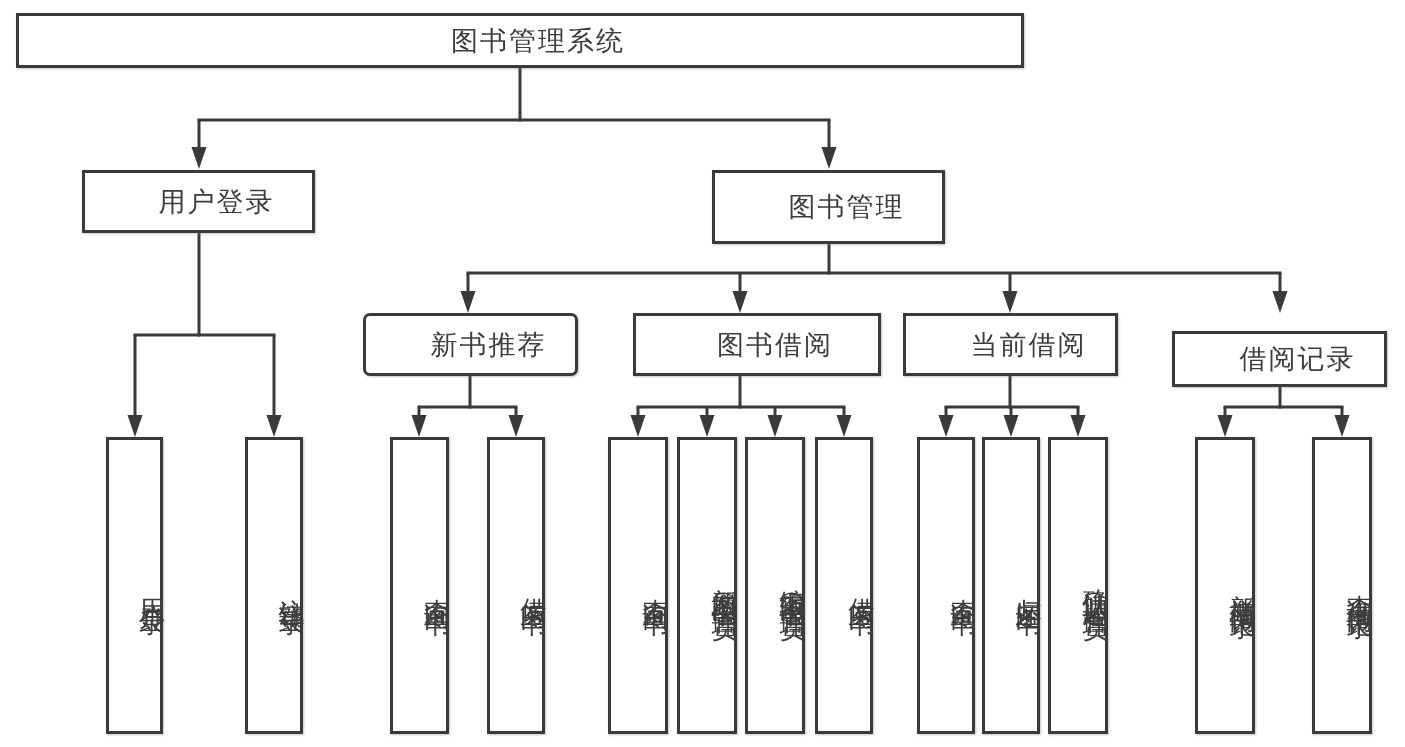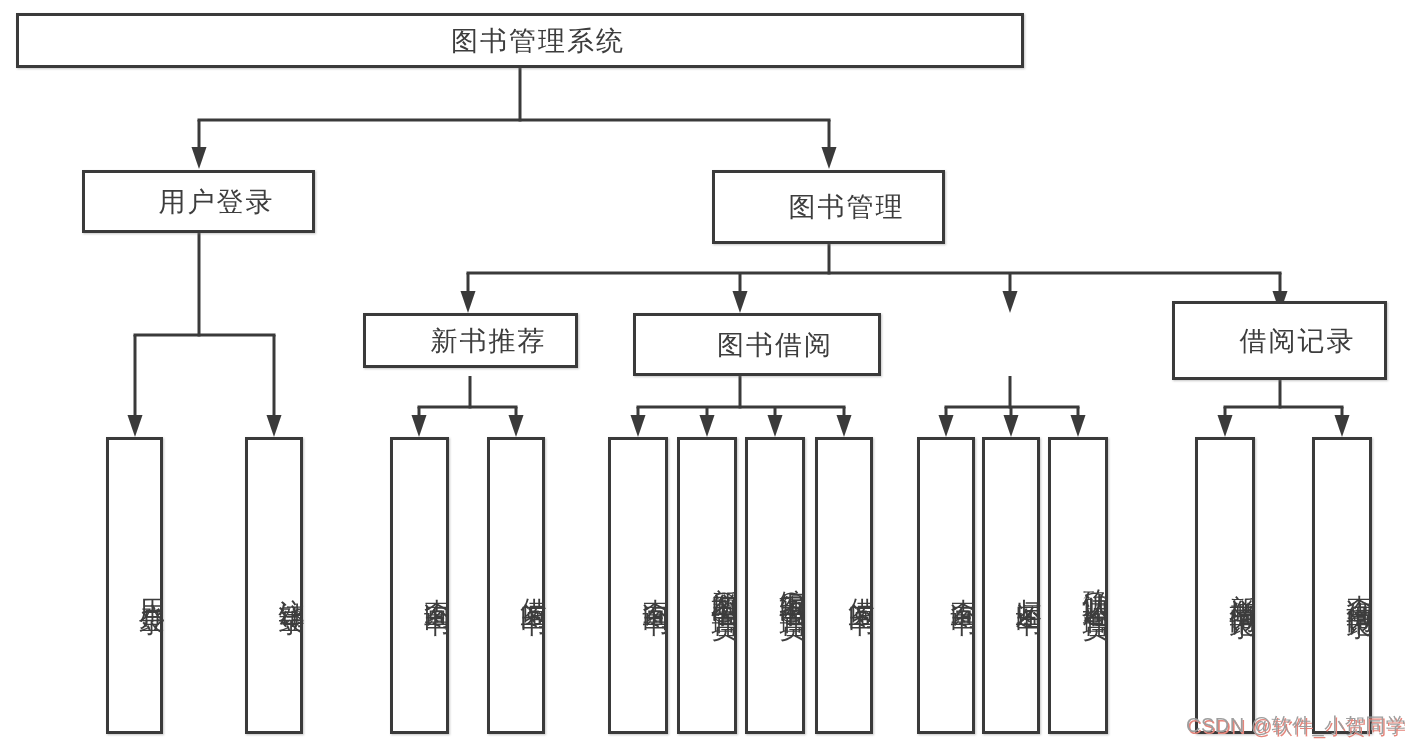--- a/index.html
+++ b/index.html
@@ -142,27 +142,30 @@
     <span>图书管理系统</span>
   </div>
 
   <div class="node node-h" style="left:82px;top:170px;width:233px;height:63px;">
     <span>用户登录</span>
   </div>
   <div class="node node-h" style="left:712px;top:170px;width:233px;height:74px;">
     <span>图书管理</span>
   </div>
 
-  <div class="node node-h" style="left:363px;top:313px;width:215px;height:55px;">
+  <div class="node node-h" style="left:363px;top:313px;width:215px;height:63px;border-radius:7px;">
     <span>新书推荐</span>
   </div>
   <div class="node node-h" style="left:633px;top:313px;width:248px;height:63px;">
     <span>图书借阅</span>
   </div>
-  <div class="node node-h" style="left:1172px;top:301px;width:215px;height:79px;">
+  <div class="node node-h" style="left:903px;top:313px;width:215px;height:63px;">
+    <span>当前借阅</span>
+  </div>
+  <div class="node node-h" style="left:1172px;top:331px;width:215px;height:56px;">
     <span>借阅记录</span>
   </div>
 
   <div class="node node-v" style="left:106px;top:437px;width:57px;height:297px;">
     <span class="vtext">用户登录</span>
   </div>
   <div class="node node-v" style="left:245px;top:437px;width:58px;height:297px;">
     <span class="vtext">注销登录</span>
   </div>
 
@@ -196,15 +199,14 @@
     <span class="vtext">确认归还（管理员）</span>
   </div>
 
   <div class="node node-v" style="left:1195px;top:437px;width:60px;height:297px;">
     <span class="vtext">新增借阅记录</span>
   </div>
   <div class="node node-v" style="left:1312px;top:437px;width:60px;height:297px;">
     <span class="vtext">查询借阅记录</span>
   </div>
 
-  <div class="watermark">CSDN @软件_小贺同学</div>
 
 </div>
 
 </body></html>

